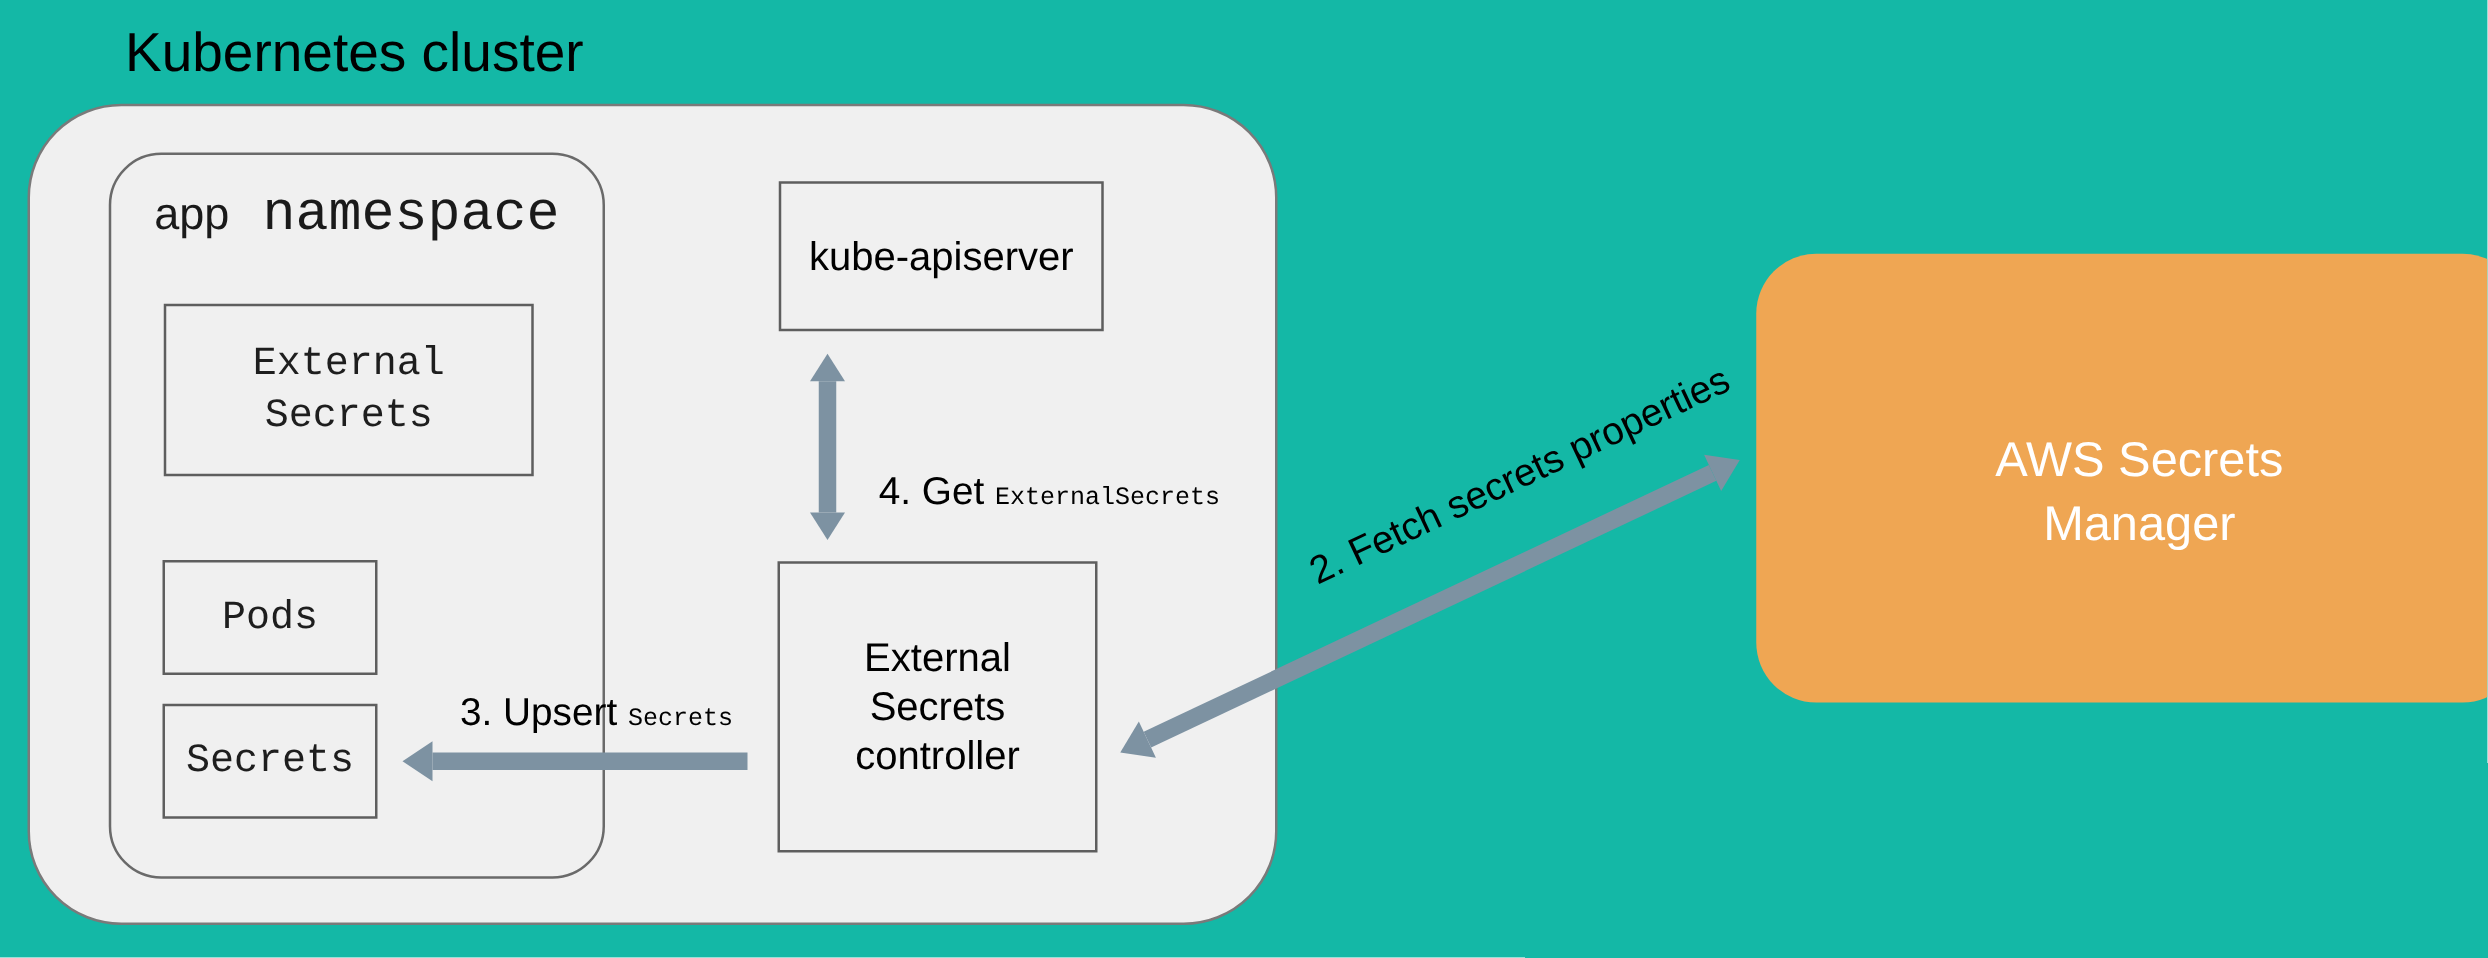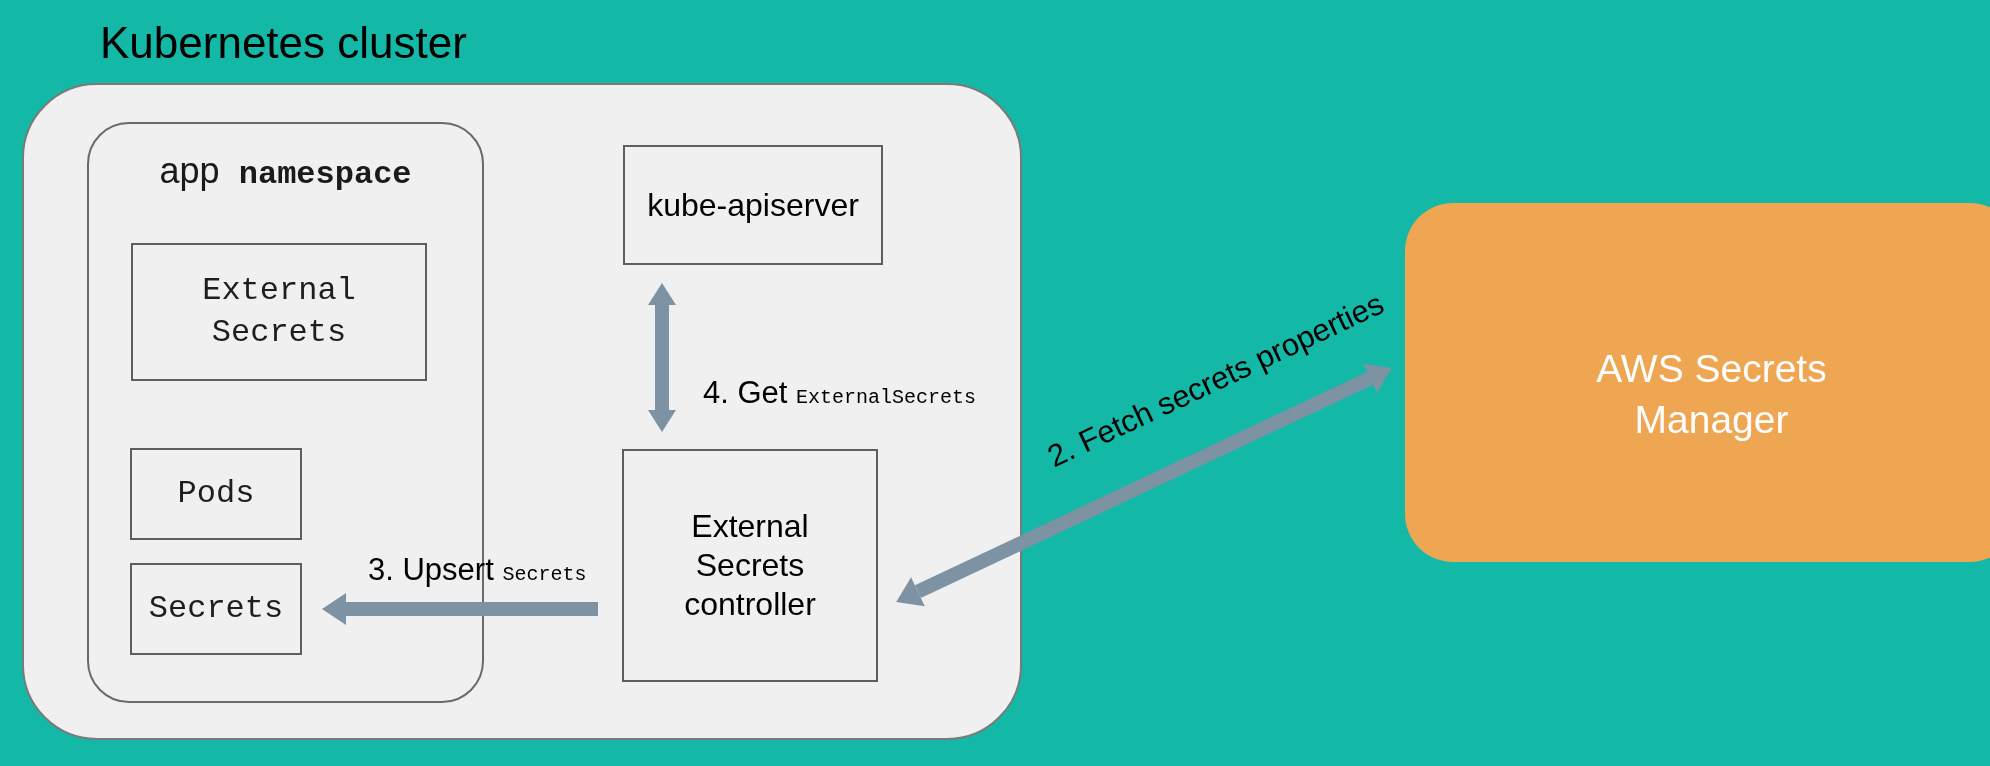--- a/index.html
+++ b/index.html
@@ -32,21 +32,21 @@
     border: 2.5px solid #6A6A6A;
     border-radius: 42px;
     background: transparent;
   }
   .ns-label {
     left: 87px; top: 150px; width: 397px;
     text-align: center; white-space: nowrap;
     font-size: 36px; line-height: 42px; color: #1a1a1a;
   }
   .mono { font-family: "Liberation Mono", "DejaVu Sans Mono", monospace; }
-  .ns-label .mono { font-size: 32px; font-weight: bold; }
+  .ns-label .mono { font-size: 44px; }
 
   .node {
     display: flex; align-items: center; justify-content: center;
     text-align: center;
     background: #F0F0F0;
     border: 2.5px solid #5E5E5E;
     white-space: pre-line;
   }
   .node.monotext { font-family: "Liberation Mono", "DejaVu Sans Mono", monospace; font-size: 32px; line-height: 42px; color: #1e1e1e; }
   .node.sanstext { font-size: 32px; line-height: 39px; color: #000; }

